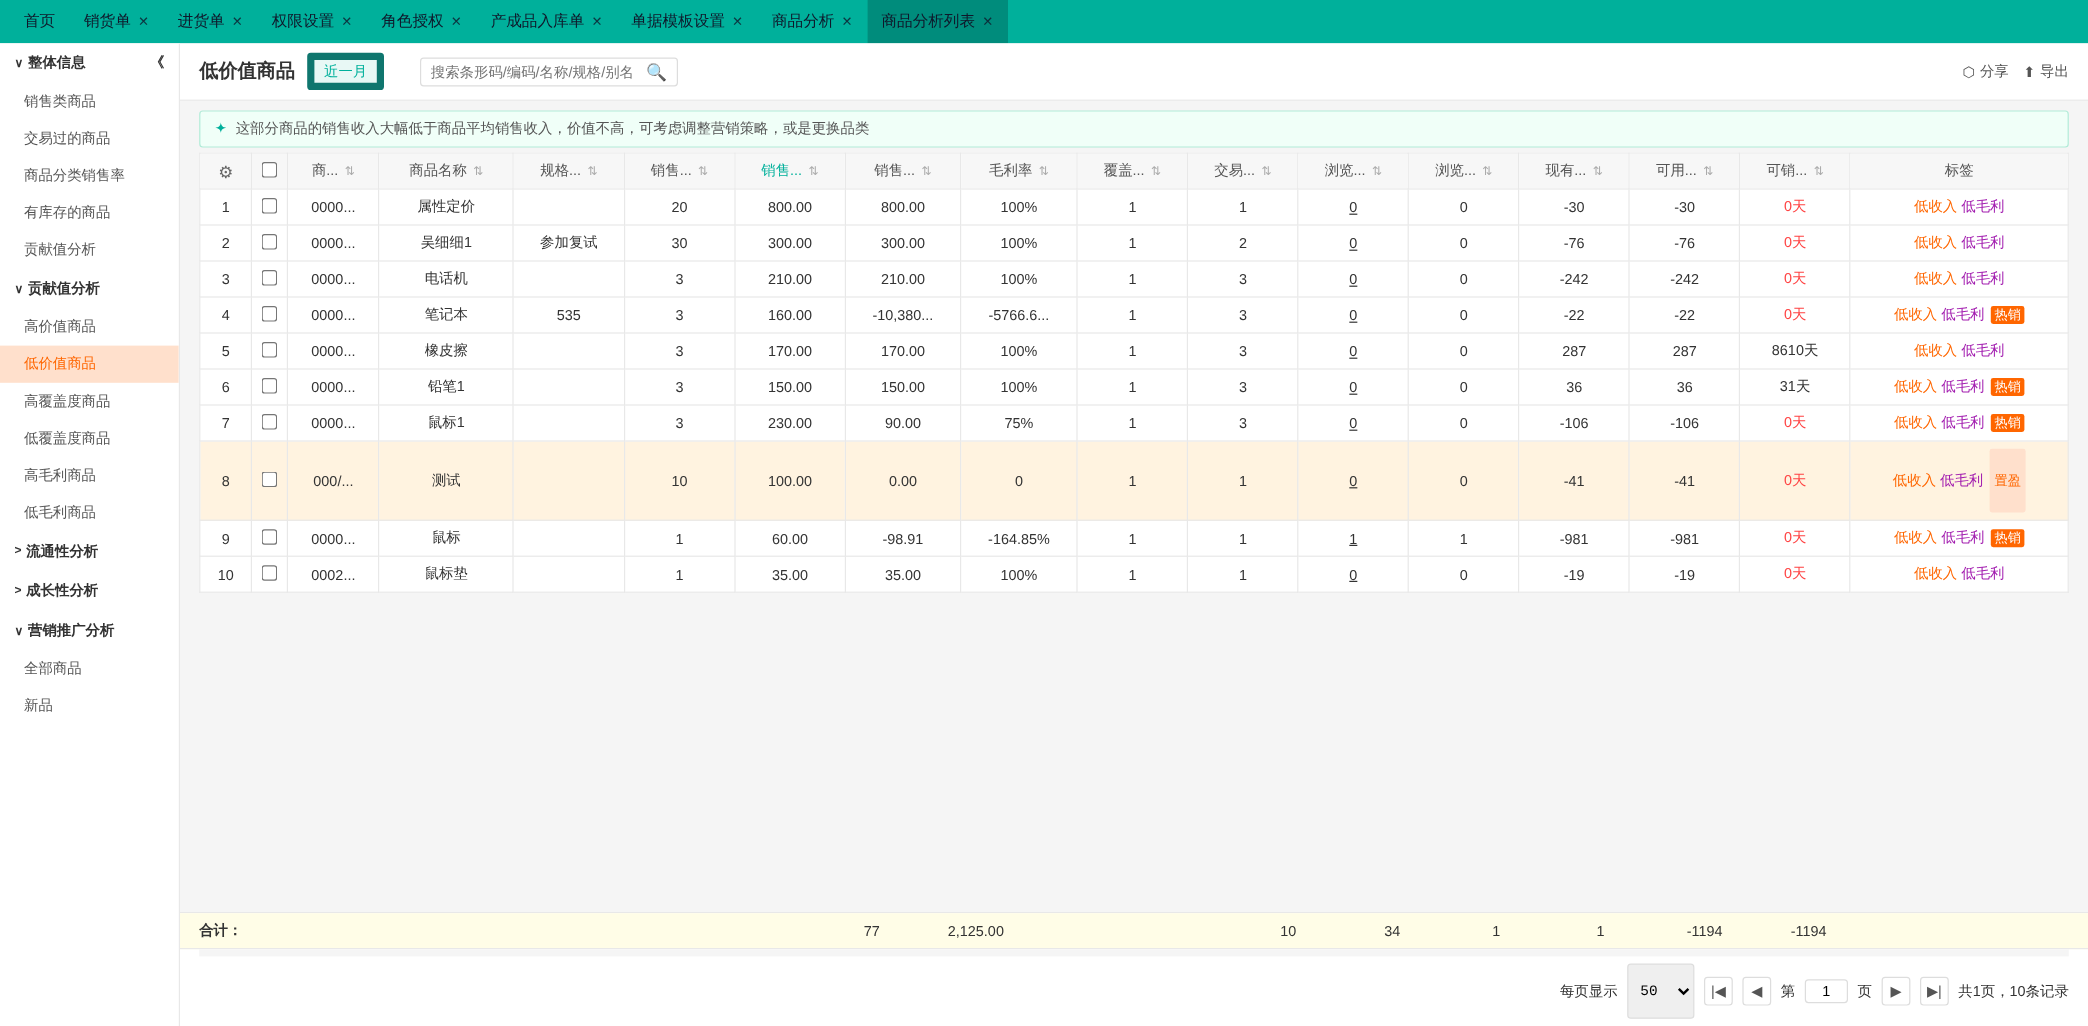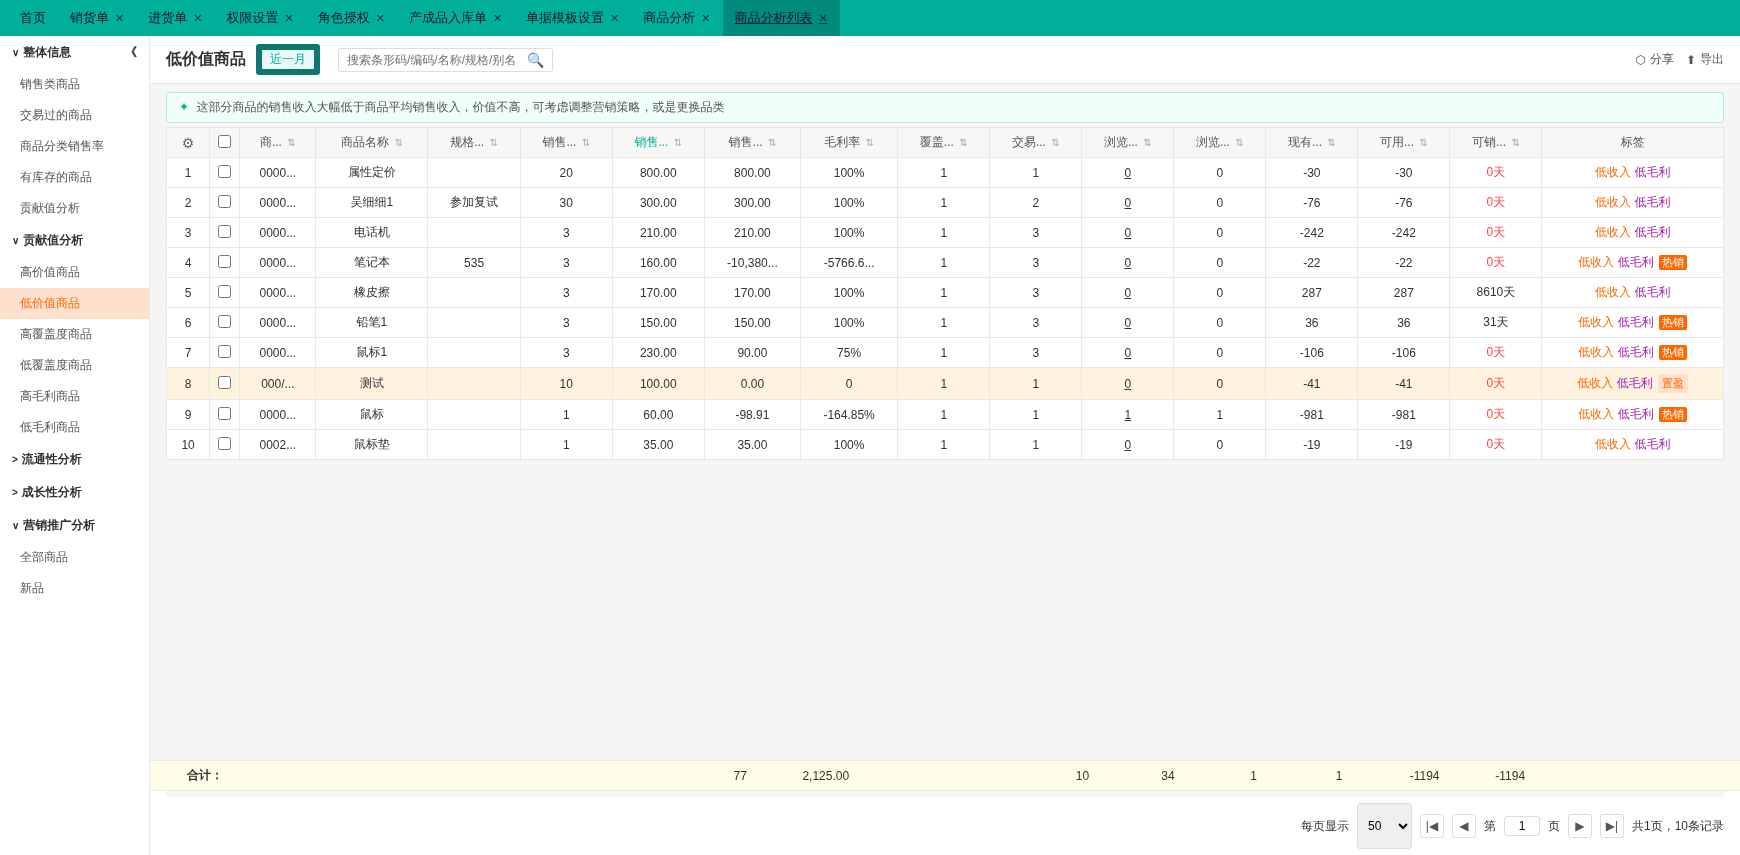--- a/index.html
+++ b/index.html
@@ -94,21 +94,21 @@
       font-size: 12px;
       cursor: pointer;
     }
     .search-box {
       display: flex;
       align-items: center;
       border: 1px solid #ddd;
       border-radius: 3px;
       padding: 3px 8px;
       background: #fff;
-      margin-left: 8px;
+      margin-left: 20px;
     }
     .search-box input {
       border: none;
       outline: none;
       font-size: 12px;
       width: 180px;
       color: #999;
     }
     .search-icon { color: #ff6600; font-size: 14px; cursor: pointer; }
     .header-actions {
@@ -167,21 +167,21 @@
     
     tbody td {
       border: 1px solid #e8e8e8;
       padding: 6px 8px;
       text-align: center;
       color: #333;
     }
     tbody tr.highlight { background: #fff3e0; }
     .tag-btn {
       display: inline-block;
-      padding: 2px 4px;
+      padding: 19px 4px;
       border-radius: 2px;
       font-size: 11px;
       margin-left: 2px;
     }
     .tag-low-income { color: #ff6600; }
     .tag-low-margin { color: #a21caf; }
     .tag-hot { background: #ff6600; color: #fff; border-radius: 2px; padding: 0 3px; }
     
     .underline { text-decoration: underline; cursor: pointer; color: #333; }
     
@@ -191,21 +191,21 @@
       border-top: 1px solid #e8e8e8;
     }
     .total-row {
       display: flex;
       align-items: center;
       padding: 6px 16px;
       background: #fffde7;
       border-bottom: 1px solid #e8e8e8;
       font-size: 12px;
     }
-    .total-label { font-weight: bold; width: 60px; margin-left: 21px; }
+    .total-label { font-weight: bold; width: 60px; }
     .total-values {
       display: flex;
       gap: 0;
       flex: 1;
       align-items: flex-end;
     }
     .total-cell {
       text-align: center;
       flex: 1;
       padding: 0 4px;
@@ -217,20 +217,21 @@
       justify-content: flex-end;
       padding: 6px 16px;
       font-size: 12px;
       gap: 8px;
     }
     .page-size-select {
       border: 1px solid #ddd;
       border-radius: 3px;
       padding: 14px 6px;
       font-size: 12px;
+      font-family: Liberation Mono, monospace;
     }
     .page-btn {
       width: 24px;
       height: 24px;
       border: 1px solid #ddd;
       border-radius: 3px;
       display: flex;
       align-items: center;
       justify-content: center;
       cursor: pointer;
@@ -284,21 +285,21 @@
     <span class="close-x">✕</span>
   </div>
   <div class="nav-item">
     <span>单据模板设置</span>
     <span class="close-x">✕</span>
   </div>
   <div class="nav-item">
     <span>商品分析</span>
     <span class="close-x">✕</span>
   </div>
-  <div class="nav-item active" style="background:rgba(0,0,0,0.2);text-decoration:underline;">
+  <div class="nav-item active" style="background:rgba(0,0,0,0.2);">
     <span>商品分析列表</span>
     <span class="close-x">✕</span>
   </div>
 </div>
 
 <div class="main-layout">
 
   <div class="sidebar">
 
     <div class="sidebar-section-header">

